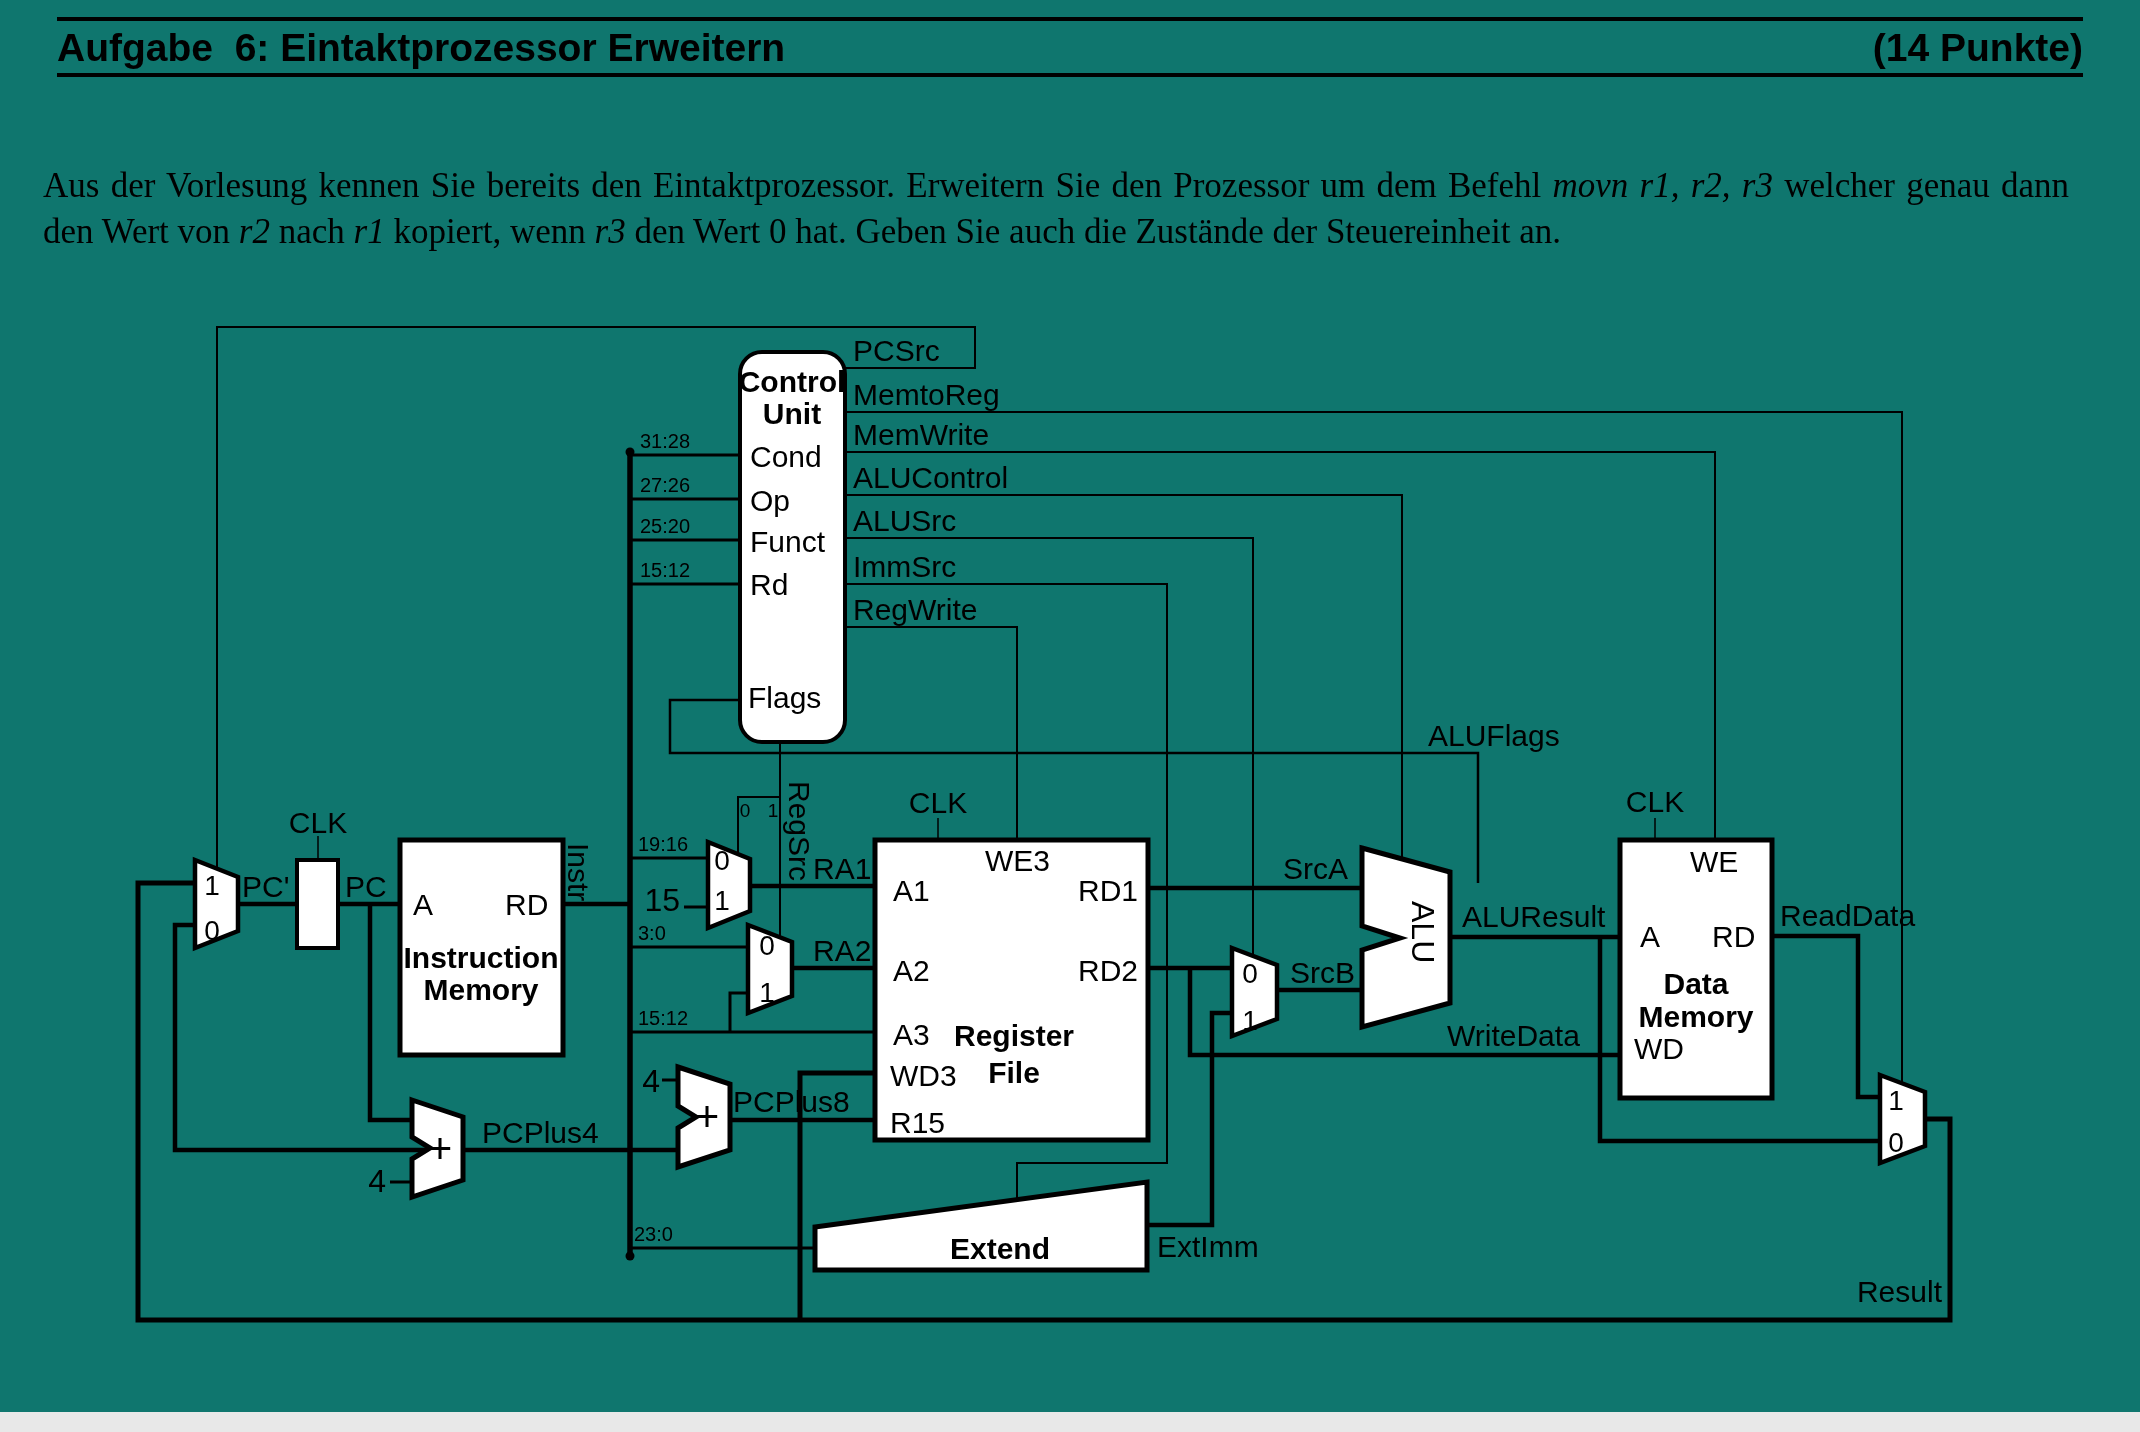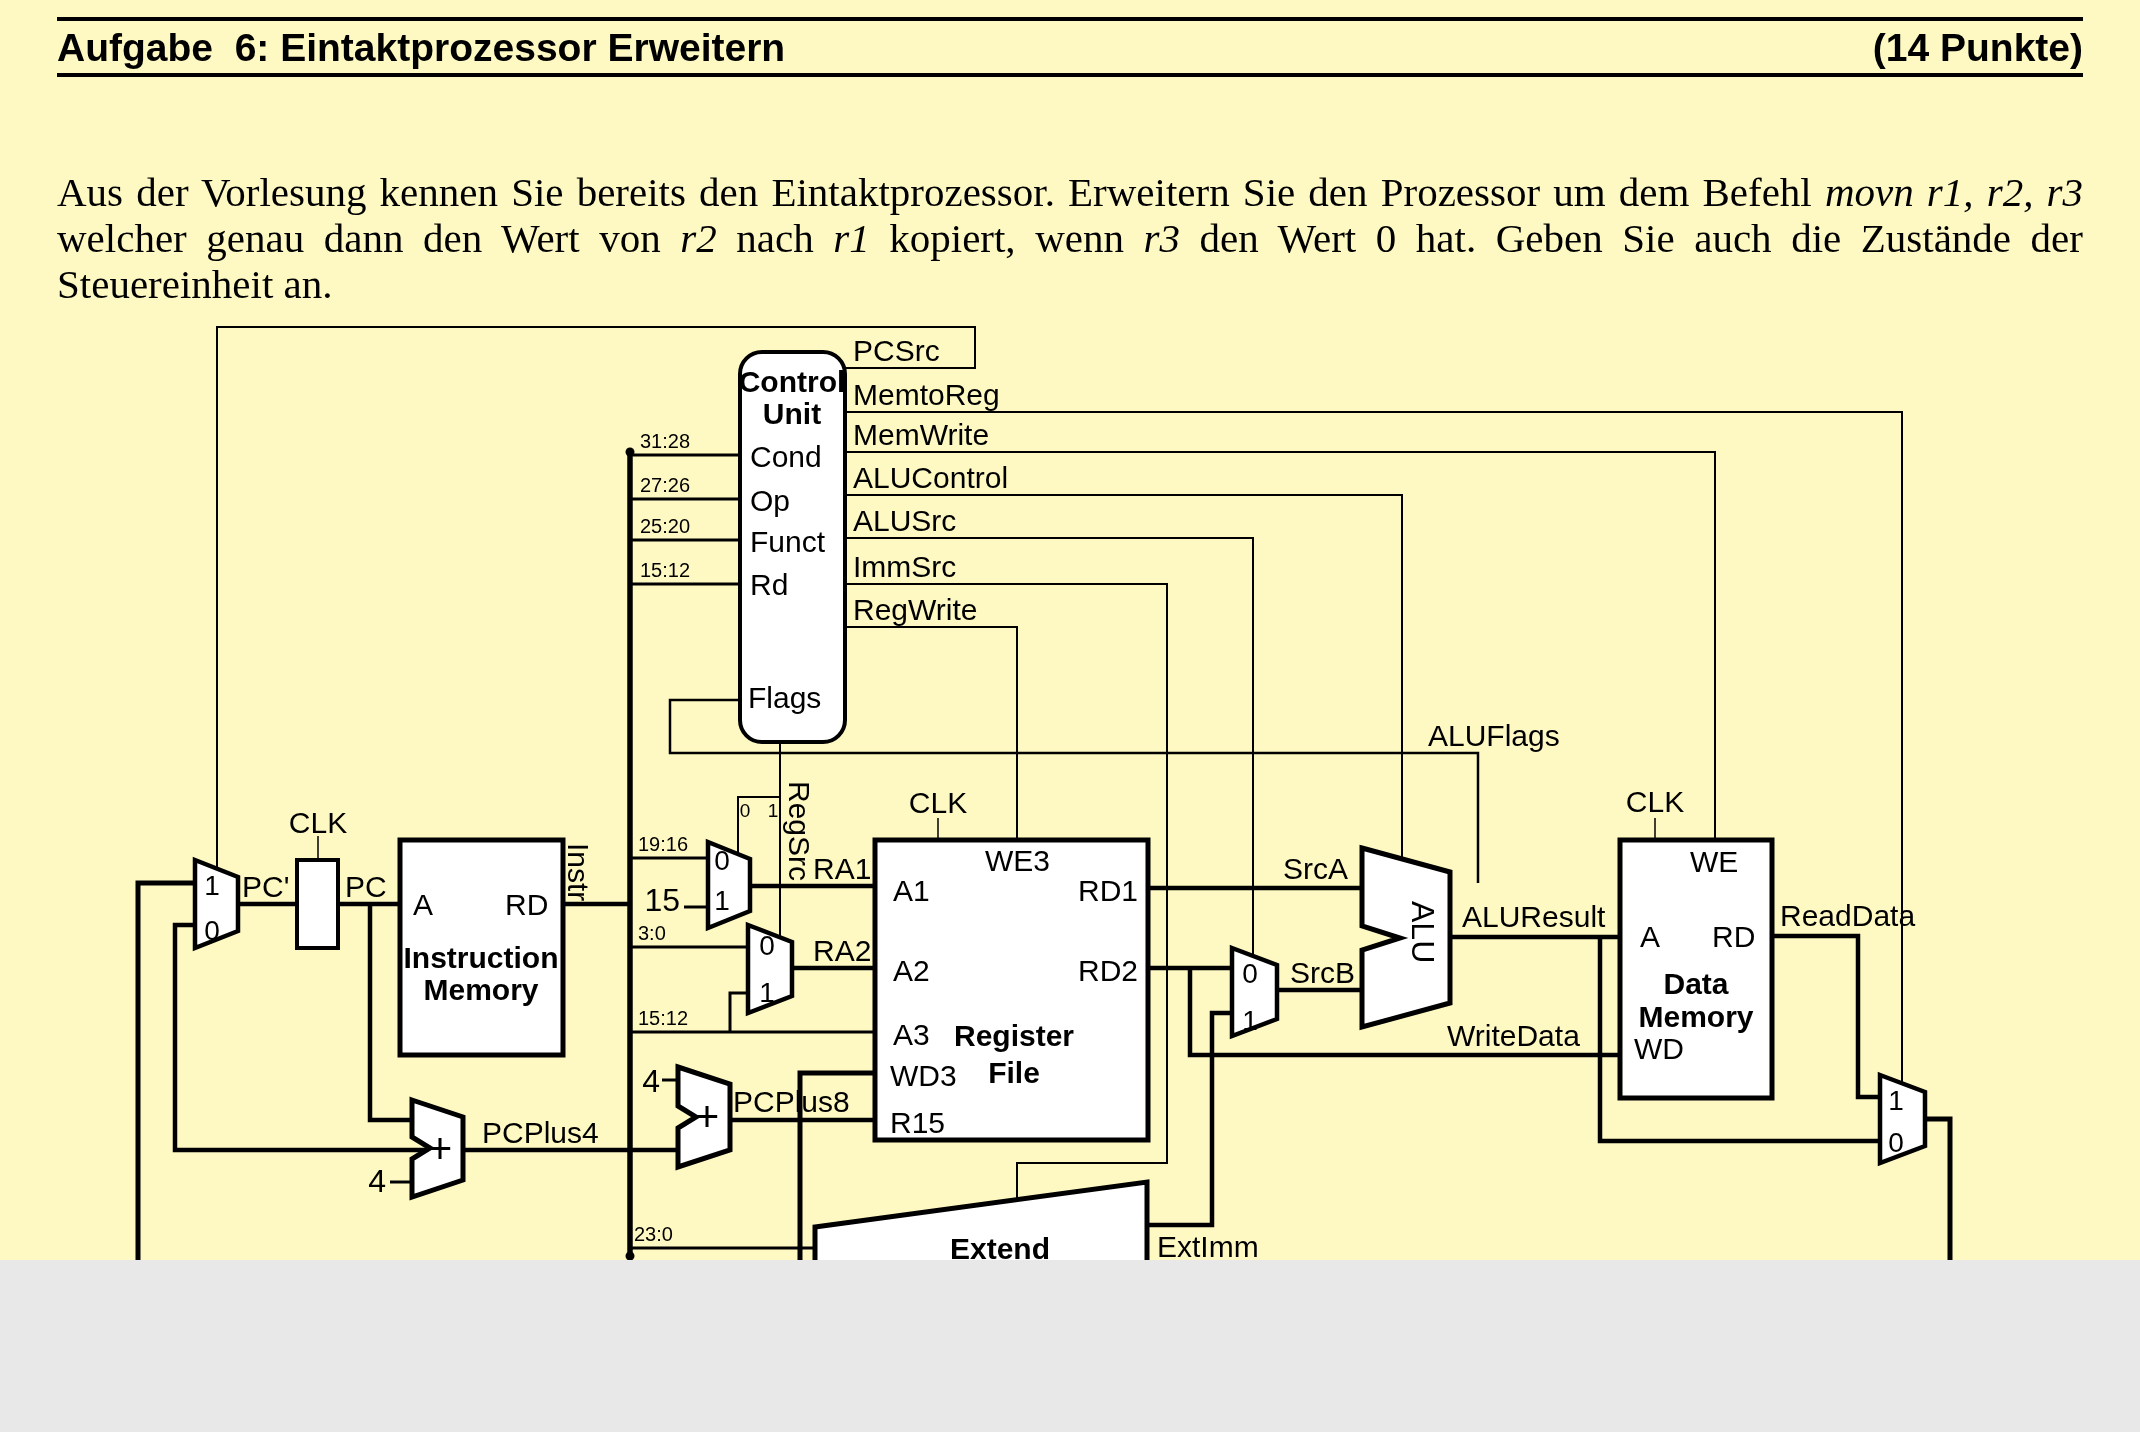--- a/index.html
+++ b/index.html
@@ -1,35 +1,35 @@
 <!DOCTYPE html>
 <html><head>
 <meta charset="utf-8">
 <style>
   html,body{margin:0;padding:0;background:#e8e8e8;}
   .page{
     position:relative;
-    width:2140px;height:1260px;
-    background:#fef9c3;
+    width:2140px;height:1412px;
+    background:#0f766e;
     font-family:"Liberation Sans", sans-serif;
     overflow:hidden;
   }
   .rule{position:absolute;left:57px;width:2026px;height:4px;background:#000;}
   .rule-top{top:17px;}
   .rule-bottom{top:73px;}
   .titlebar{
     position:absolute;top:26px;left:57px;width:2026px;
     display:flex;justify-content:space-between;align-items:baseline;
     font-weight:bold;font-size:39px;line-height:44px;color:#000;
     white-space:pre;
   }
   .task{
-    position:absolute;top:128px;left:57px;width:2026px;
+    position:absolute;top:128px;left:43px;width:2026px;
     font-family:"Liberation Serif", serif;
-    font-size:41px;line-height:46px;color:#000;
+    font-size:35px;line-height:46px;color:#000;
     text-align:justify;
   }
   .task i{font-style:italic;}
   svg.diagram{position:absolute;left:0;top:0;width:2140px;height:1432px;}
   svg .wire{fill:none;stroke:#000;stroke-linejoin:miter;stroke-linecap:butt;}
   svg .shape{fill:#fff;stroke:#000;stroke-linejoin:miter;}
   svg text{fill:#000;font-family:"Liberation Sans", sans-serif;}
   .t30{font-size:30px;}
   .t28{font-size:28px;}
   .t32{font-size:32px;}

